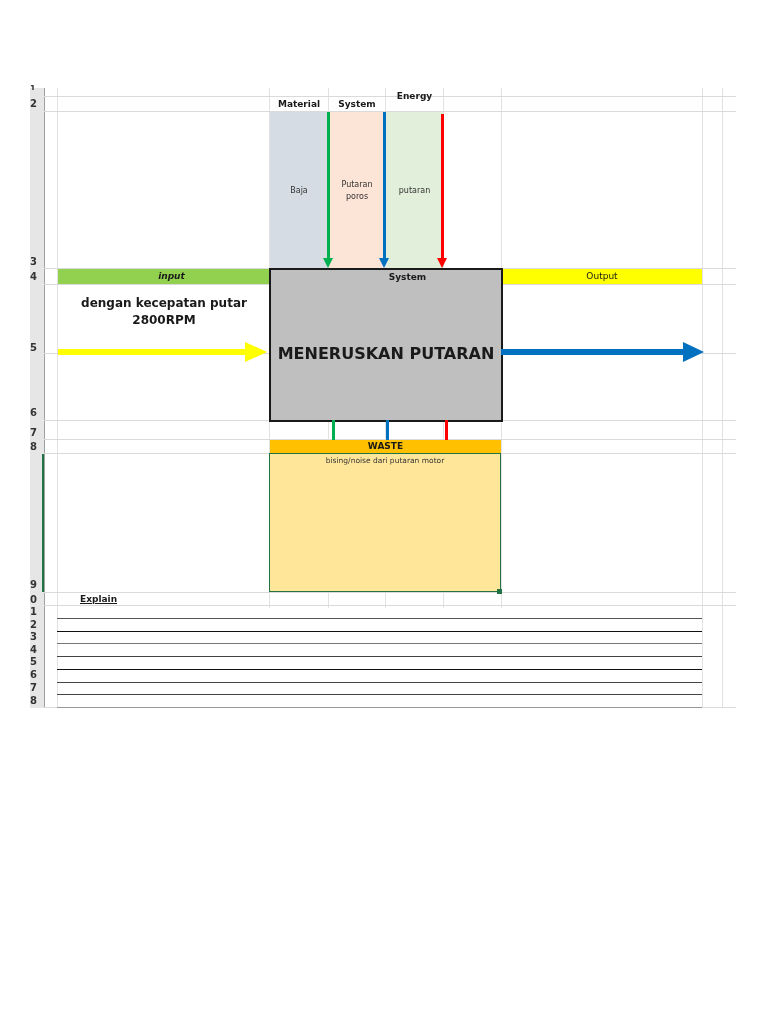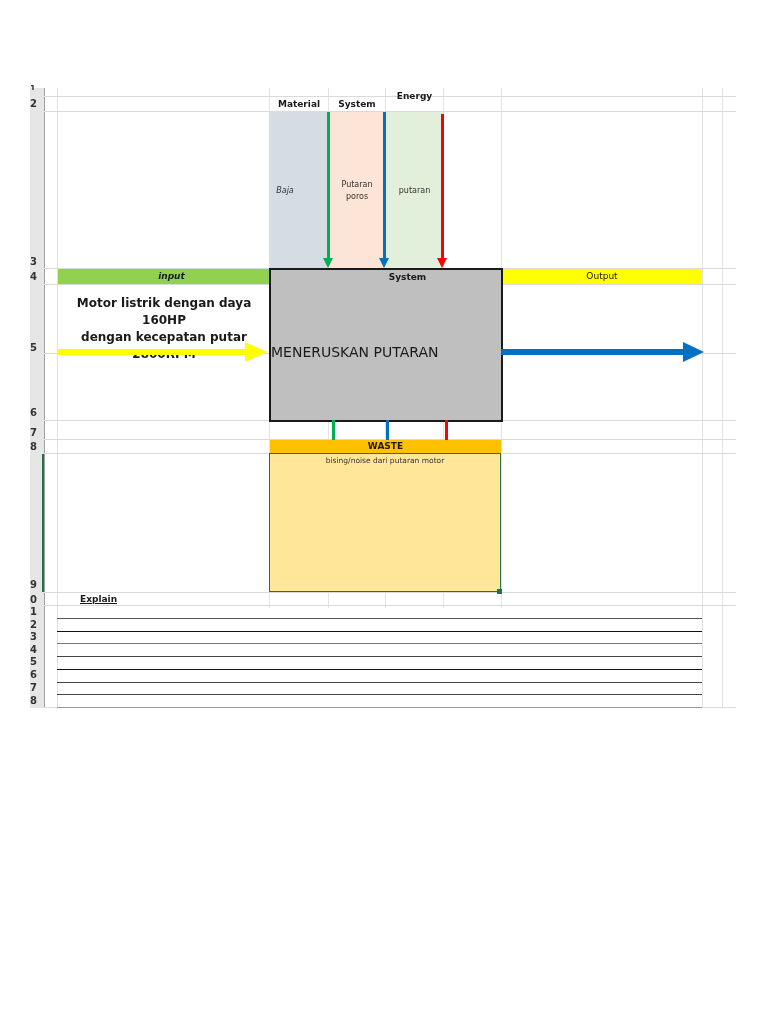--- a/index.html
+++ b/index.html
@@ -64,52 +64,51 @@
 <div class="gridh" style="left:44px; top:707px; width:692px;"></div>
 
 <div class="hdr-label" style="left:270px; top:99px; width:58px;">Material</div>
 <div class="hdr-label" style="left:329px; top:99px; width:56px;">System</div>
 <div class="hdr-label" style="left:386px; top:91px; width:57px;">Energy</div>
 
 <div class="abs" style="left:270px; top:112px; width:58px; height:156px; background:#d6dce4;"></div>
 <div class="abs" style="left:329px; top:112px; width:56px; height:156px; background:#fce4d6;"></div>
 <div class="abs" style="left:386px; top:112px; width:57px; height:156px; background:#e2efda;"></div>
 
-<div class="col-text" style="left:256px; top:185px; width:58px;font-style:italic;">Baja</div>
+<div class="col-text" style="left:270px; top:185px; width:58px;">Baja</div>
 <div class="col-text" style="left:329px; top:179px; width:56px;">Putaran</div>
 <div class="col-text" style="left:329px; top:191px; width:56px;">poros</div>
 <div class="col-text" style="left:386px; top:185px; width:57px;">putaran</div>
 
 <div class="vline" style="left:327px; top:112px; height:148px; background:#00b050;"></div>
 <div class="arrowhead-down" style="left:323px; top:258px; border-top:10px solid #00b050;"></div>
 <div class="vline" style="left:383px; top:112px; height:148px; background:#0070c0;"></div>
 <div class="arrowhead-down" style="left:379px; top:258px; border-top:10px solid #0070c0;"></div>
 <div class="vline" style="left:441px; top:114px; height:146px; background:#ff0000;"></div>
 <div class="arrowhead-down" style="left:437px; top:258px; border-top:10px solid #ff0000;"></div>
 
 <div class="abs" style="left:58px; top:269px; width:211px; height:15px; background:#92d050;">
   <div style="text-align:center; font-size:9px; font-style:italic; font-weight:bold; line-height:15px; color:#1a1a1a;padding-left:16px;">input</div>
 </div>
 
 <div class="abs" style="left:502px; top:269px; width:200px; height:15px; background:#ffff00;">
   <div style="text-align:center; font-size:9px; line-height:15px; color:#1a1a1a;">Output</div>
 </div>
 
 <div class="abs big-text" style="left:58px; top:295px; width:212px;">
-  <div>Motor listrik dengan daya 160HP</div>
   <div>dengan kecepatan putar</div>
   <div>2800RPM</div>
 </div>
 
 <div class="abs" style="left:58px; top:349px; width:188px; height:6px; background:#ffff00;"></div>
 <div class="abs" style="left:245px; top:342px; width:0; height:0; border-top:10px solid transparent; border-bottom:10px solid transparent; border-left:22px solid #ffff00;"></div>
 
 <div class="abs" style="left:269px; top:268px; width:230px; height:150px; background:#bfbfbf; border:2px solid #1a1a1a;">
   <div style="text-align:center; font-size:9px; font-weight:bold; margin-top:2px; color:#1a1a1a;padding-left:43px;">System</div>
-  <div style="position:absolute; left:0; right:0; top:74px; font-size:14px; font-weight:normal; color:#1a1a1a;">MENERUSKAN PUTARAN</div>
+  <div style="position:absolute; left:0; right:0; top:74px; text-align:center; font-size:16px; font-weight:bold; color:#1a1a1a;">MENERUSKAN PUTARAN</div>
 </div>
 
 <div class="abs big-text" style="left:502px; top:302px; width:200px; font-size:11px; line-height:17px;">
 </div>
 
 <div class="abs" style="left:501px; top:349px; width:184px; height:6px; background:#0070c0;"></div>
 <div class="abs" style="left:683px; top:342px; width:0; height:0; border-top:10px solid transparent; border-bottom:10px solid transparent; border-left:21px solid #0070c0;"></div>
 
 <div class="vline" style="left:332px; top:420px; height:32px; background:#00b050;"></div>
 <div class="arrowhead-down" style="left:328px; top:450px; border-top:9px solid #00b050;"></div>

